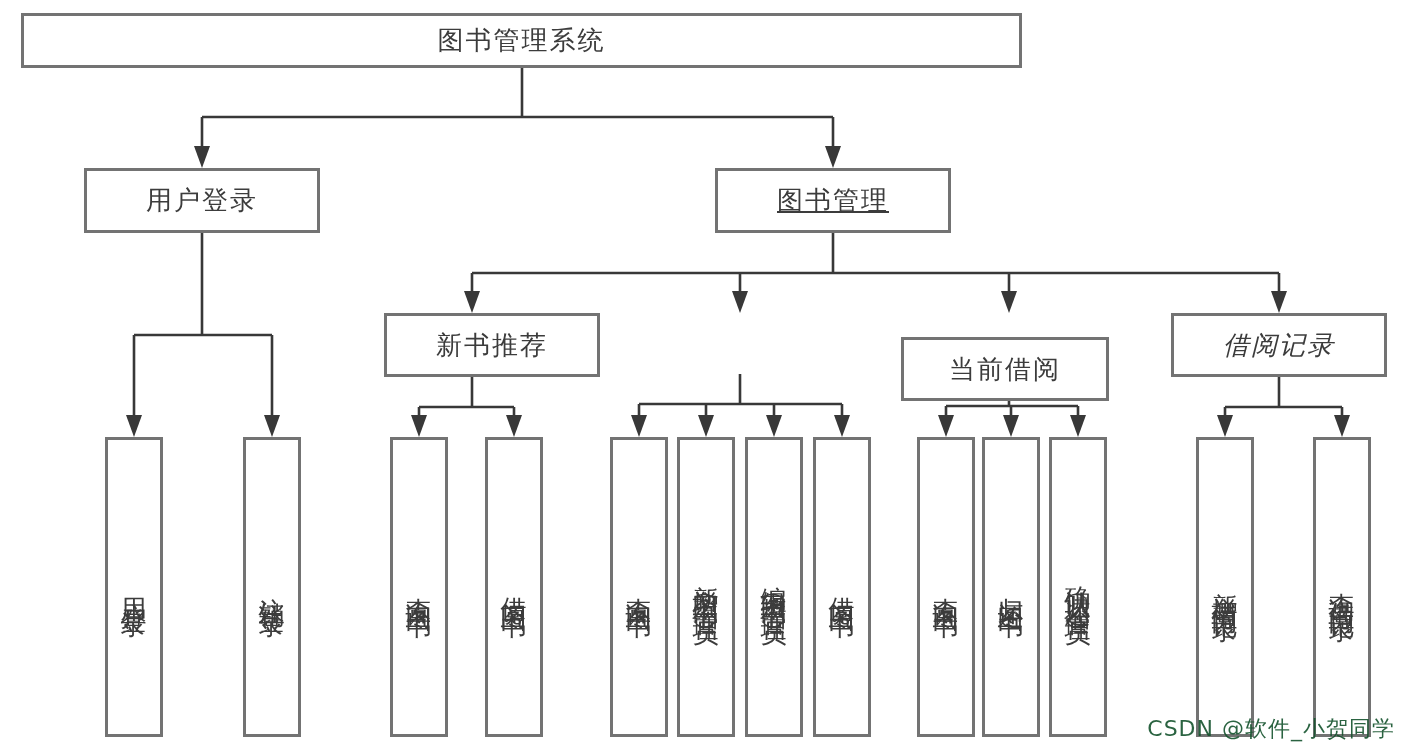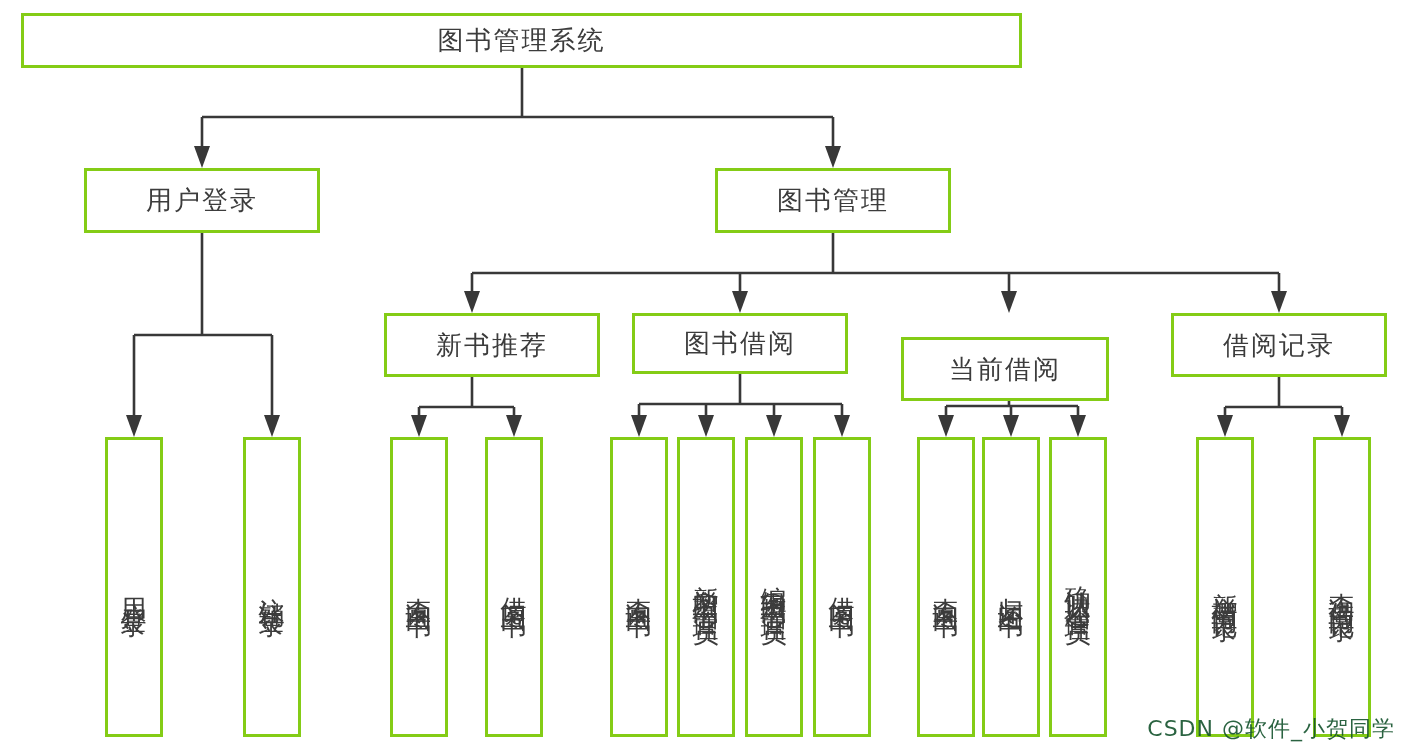--- a/index.html
+++ b/index.html
@@ -7,21 +7,21 @@
     position:relative;
     width:1405px;height:747px;
     background:#ffffff;
     font-family:"DejaVu Sans",sans-serif;
     overflow:hidden;
   }
   .node{
     position:absolute;
     box-sizing:border-box;
     background:#ffffff;
-    border:3px solid #84cc16;
+    border:3px solid #737373;
     color:#3c3c3c;
     display:flex;
     align-items:center;
     justify-content:center;
     text-align:center;
   }
   .h{
     font-size:26px;
     letter-spacing:2px;
     white-space:nowrap;
@@ -92,26 +92,25 @@
       <polygon points="1003,415 1019,415 1011,437"></polygon>
       <polygon points="1070,415 1086,415 1078,437"></polygon>
       <polygon points="1217,415 1233,415 1225,437"></polygon>
       <polygon points="1334,415 1350,415 1342,437"></polygon>
     </g>
   </svg>
 
   <div class="node h" style="left:21px;top:13px;width:1001px;height:55px;">图书管理系统</div>
 
   <div class="node h" style="left:84px;top:168px;width:236px;height:65px;">用户登录</div>
-  <div class="node h" style="left:715px;top:168px;width:236px;height:65px;">图书管理</div>
+  <div class="node h" style="left:715px;top:168px;width:236px;height:65px;text-decoration:underline;">图书管理</div>
 
   <div class="node h" style="left:364px;top:313px;width:216px;height:64px;margin-left:20px;">新书推荐</div>
-  <div class="node h" style="left:632px;top:313px;width:216px;height:61px;">图书借阅</div>
   <div class="node h" style="left:901px;top:313px;width:208px;height:64px;margin-top:24px;">当前借阅</div>
-  <div class="node h" style="left:1171px;top:313px;width:216px;height:64px;">借阅记录</div>
+  <div class="node h" style="left:1171px;top:313px;width:216px;height:64px;font-style:italic;">借阅记录</div>
 
   <div class="node v" style="left:105px;top:437px;width:58px;height:300px;">用户登录</div>
   <div class="node v" style="left:243px;top:437px;width:58px;height:300px;">注销登录</div>
 
   <div class="node v" style="left:390px;top:437px;width:58px;height:300px;">查询图书</div>
   <div class="node v" style="left:485px;top:437px;width:58px;height:300px;">借阅图书</div>
 
   <div class="node v" style="left:610px;top:437px;width:58px;height:300px;">查询图书</div>
   <div class="node v" style="left:677px;top:437px;width:58px;height:300px;">新增图书（管理员）</div>
   <div class="node v" style="left:745px;top:437px;width:58px;height:300px;">编辑图书（管理员）</div>

